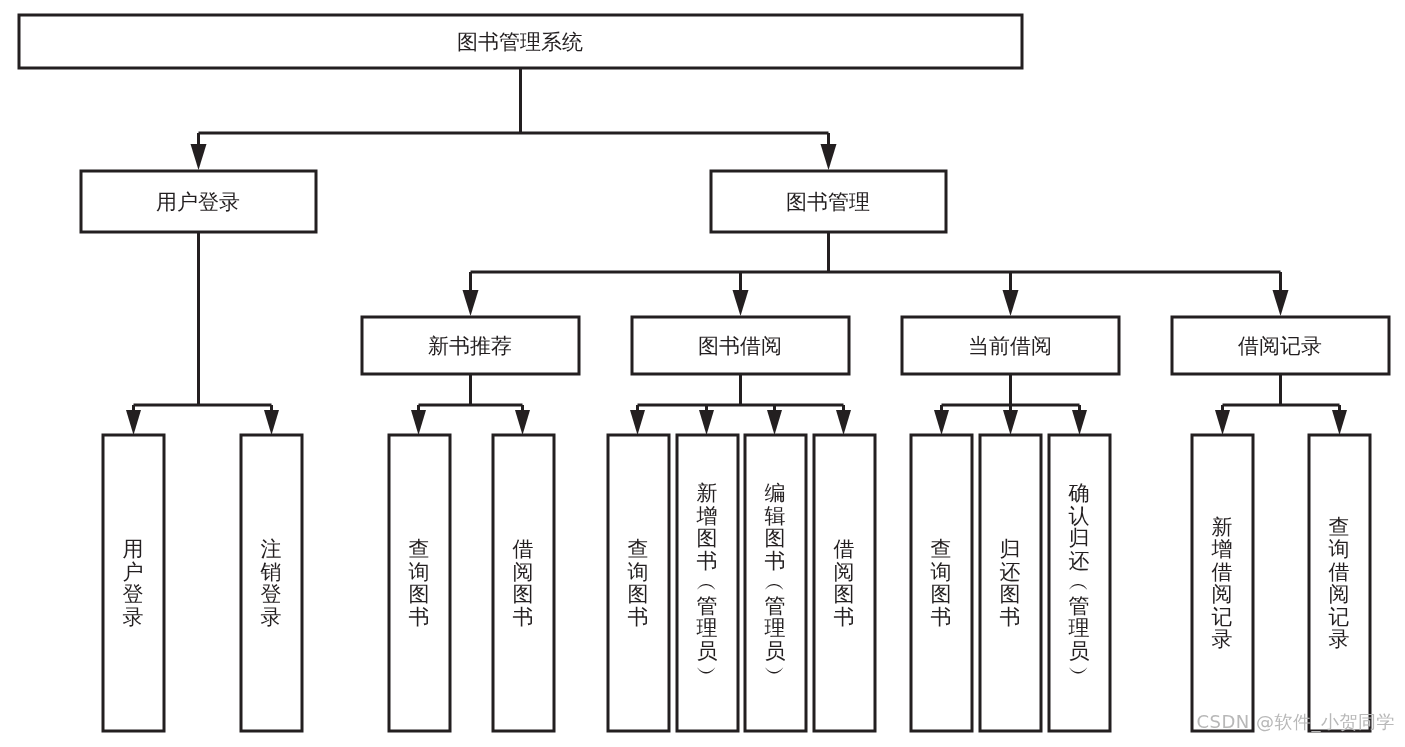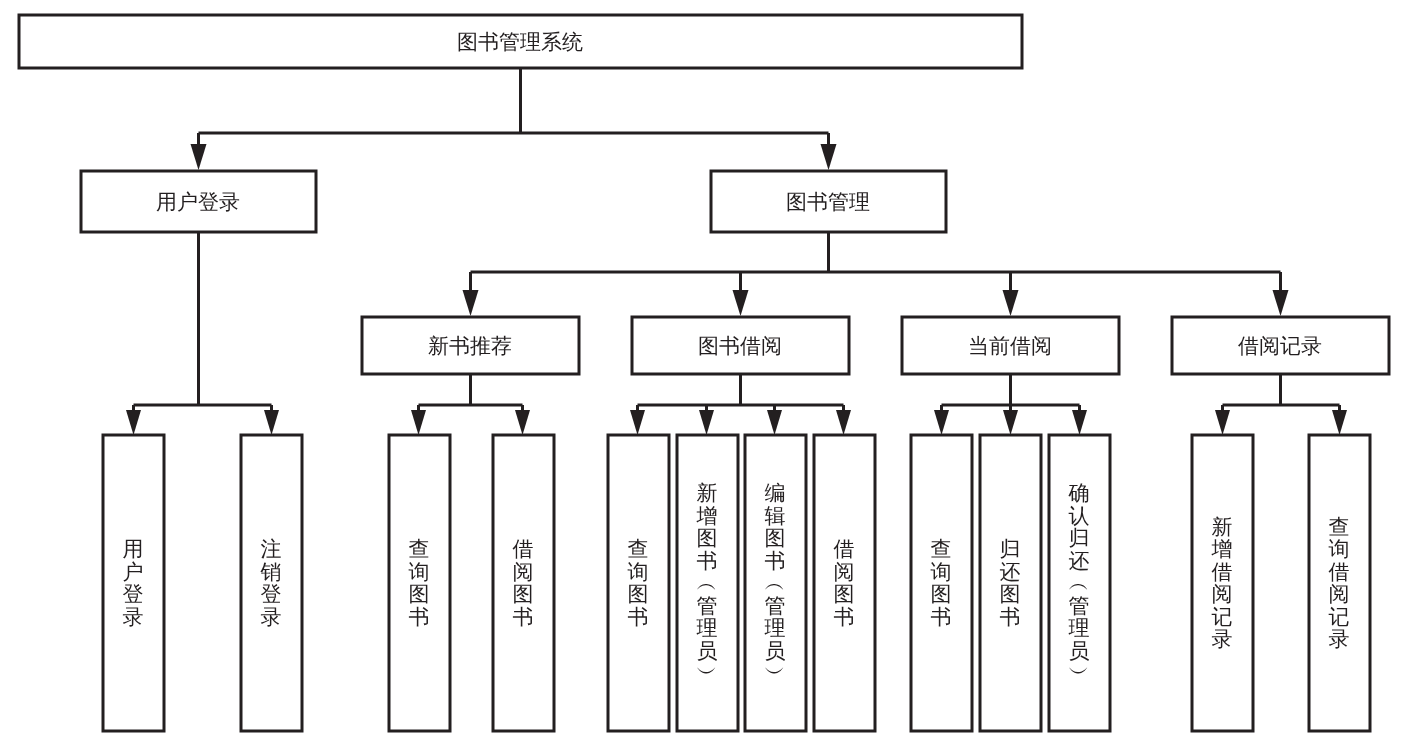--- a/index.html
+++ b/index.html
@@ -248,14 +248,15 @@
       <text class="node-label-v" x="1222" y="583"><tspan x="1222" y="526.8" text-anchor="middle" dominant-baseline="central">新</tspan><tspan x="1222" y="549.3" text-anchor="middle" dominant-baseline="central">增</tspan><tspan x="1222" y="571.8" text-anchor="middle" dominant-baseline="central">借</tspan><tspan x="1222" y="594.3" text-anchor="middle" dominant-baseline="central">阅</tspan><tspan x="1222" y="616.8" text-anchor="middle" dominant-baseline="central">记</tspan><tspan x="1222" y="639.3" text-anchor="middle" dominant-baseline="central">录</tspan></text>
     </g>
 
     <g>
       <rect class="node-box" x="1309" y="435" width="61" height="296"></rect>
       <text class="node-label-v" x="1339" y="583"><tspan x="1339" y="526.8" text-anchor="middle" dominant-baseline="central">查</tspan><tspan x="1339" y="549.3" text-anchor="middle" dominant-baseline="central">询</tspan><tspan x="1339" y="571.8" text-anchor="middle" dominant-baseline="central">借</tspan><tspan x="1339" y="594.3" text-anchor="middle" dominant-baseline="central">阅</tspan><tspan x="1339" y="616.8" text-anchor="middle" dominant-baseline="central">记</tspan><tspan x="1339" y="639.3" text-anchor="middle" dominant-baseline="central">录</tspan></text>
     </g>
 
   </svg>
 
+  <div class="watermark">CSDN @软件_小贺同学</div>
 
 </div>
 
 </body></html>

